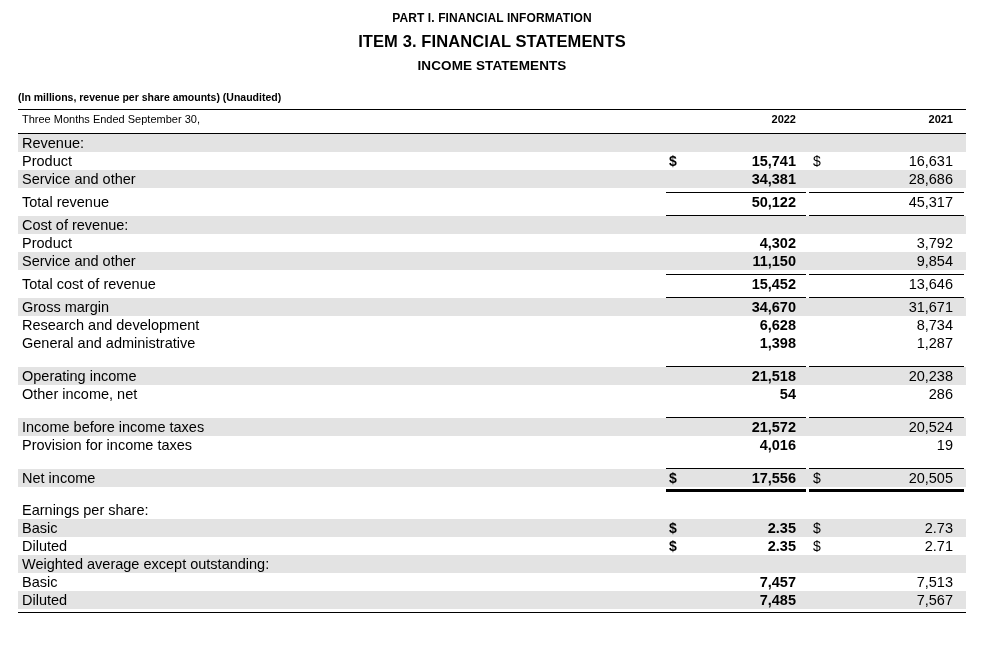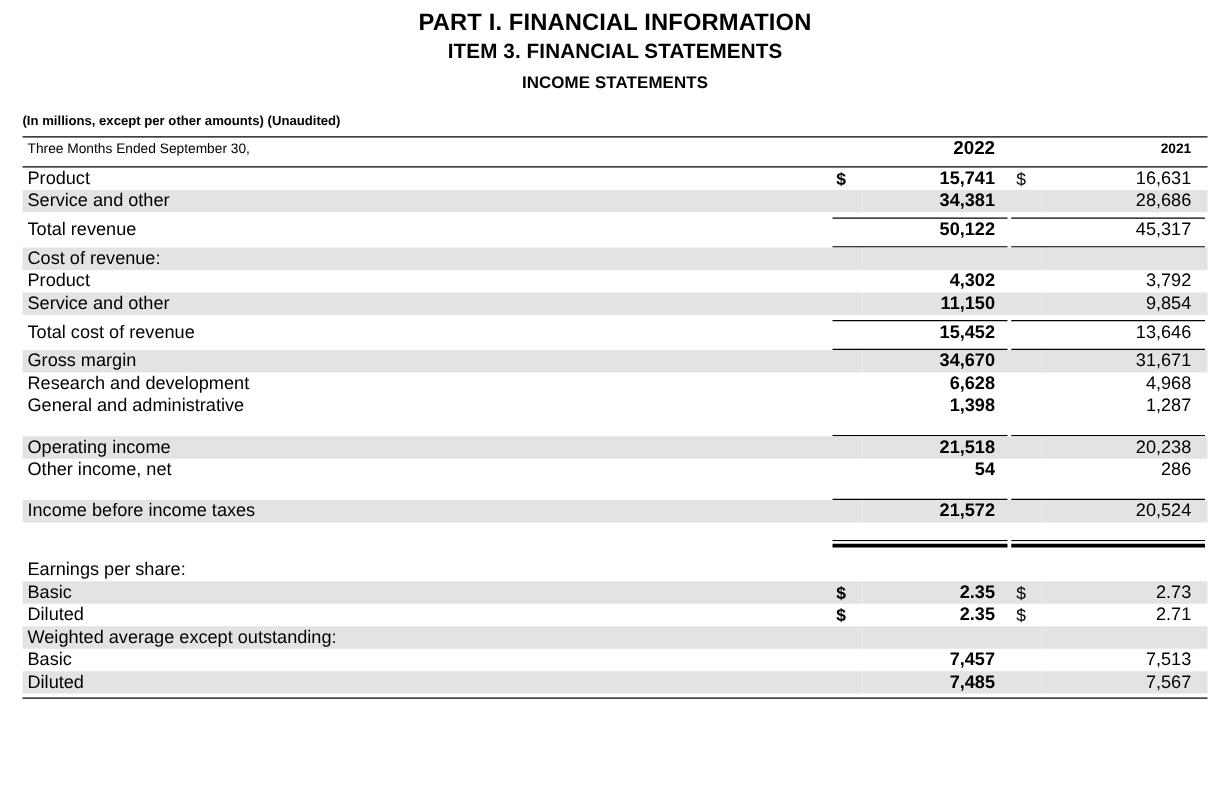--- a/index.html
+++ b/index.html
@@ -14,21 +14,21 @@
     overflow: hidden;
   }
 
   
   .titles { padding-top: 8px; }
   .title-line {
     text-align: center;
     font-weight: bold;
     letter-spacing: 0.1px;
   }
-  .title-part   { font-size: 19px; line-height: 21px; }
+  .title-part   { font-size: 12px; line-height: 21px; }
   .title-item   { font-size: 16.5px; line-height: 25px; }
   .title-income { font-size: 13.5px; line-height: 24px; text-align: center; }
 
   .caption {
     font-size: 10.5px;
     font-weight: bold;
     margin: 13px 0 0 18px;
   }
 
   
@@ -101,52 +101,59 @@
 </style>
 </head>
 <body>
 
 <div class="titles">
   <div class="title-line title-part">PART I. FINANCIAL INFORMATION</div>
   <div class="title-line title-item">ITEM 3. FINANCIAL STATEMENTS</div>
   <div class="title-line title-income">INCOME STATEMENTS</div>
 </div>
 
-<div class="caption">(In millions, except per other amounts) (Unaudited)</div>
+<div class="caption">(In millions, revenue per share amounts) (Unaudited)</div>
 
 <table class="stmt">
   <colgroup>
     <col class="c-label">
       <col class="c-cur1">
       <col class="c-num1">
       <col class="c-cur2">
       <col class="c-num2">
   </colgroup>
   <tbody>
 
     <tr class="rule-full">
       <td colspan="5">
           <div></div>
         </td>
     </tr>
 
     <tr class="r">
       <td class="label ind0" style="font-size:11px;font-weight:normal;padding-bottom:2px;">Three Months Ended September 30,</td>
       <td class="cur"></td>
-      <td class="num" style="font-size:15px;font-weight:bold;padding-bottom:2px;">2022</td>
+      <td class="num" style="font-size:11px;font-weight:bold;padding-bottom:2px;">2022</td>
       <td class="cur"></td>
       <td class="num last" style="font-size:11px;font-weight:bold;padding-bottom:2px;">2021</td>
     </tr>
 
     <tr class="rule-full">
       <td colspan="5">
           <div></div>
         </td>
     </tr>
 
+    <tr class="r shade">
+      <td class="label ind0">Revenue:</td>
+      <td class="cur"></td>
+        <td class="num"></td>
+        <td class="cur"></td>
+        <td class="num last"></td>
+    </tr>
 
     <tr class="r">
       <td class="label ind1">Product</td>
       <td class="cur b">$</td>
       <td class="num b">15,741</td>
       <td class="cur">$</td>
       <td class="num last">16,631</td>
     </tr>
 
     <tr class="r shade">
@@ -243,21 +250,21 @@
       <td class="num b">34,670</td>
       <td class="cur"></td>
       <td class="num last">31,671</td>
     </tr>
 
     <tr class="r">
       <td class="label ind0">Research and development</td>
       <td class="cur"></td>
       <td class="num b">6,628</td>
       <td class="cur"></td>
-      <td class="num last">4,968</td>
+      <td class="num last">8,734</td>
     </tr>
 
 
     <tr class="r">
       <td class="label ind0">General and administrative</td>
       <td class="cur"></td>
       <td class="num b">1,398</td>
       <td class="cur"></td>
       <td class="num last">1,287</td>
     </tr>
@@ -307,35 +314,49 @@
     </tr>
 
     <tr class="r shade">
       <td class="label ind0">Income before income taxes</td>
       <td class="cur"></td>
       <td class="num b">21,572</td>
       <td class="cur"></td>
       <td class="num last">20,524</td>
     </tr>
 
+    <tr class="r">
+      <td class="label ind0">Provision for income taxes</td>
+      <td class="cur"></td>
+      <td class="num b">4,016</td>
+      <td class="cur"></td>
+      <td class="num last">19</td>
+    </tr>
 
     <tr class="gap">
         <td colspan="5"></td>
       </tr>
 
     <tr class="rule-nums">
       <td></td>
         <td class="seg seg1" colspan="2">
           <div></div>
         </td>
         <td class="seg seg2" colspan="2">
           <div></div>
         </td>
     </tr>
 
+    <tr class="r shade">
+      <td class="label ind0">Net income</td>
+      <td class="cur b">$</td>
+      <td class="num b">17,556</td>
+      <td class="cur">$</td>
+      <td class="num last">20,505</td>
+    </tr>
 
     <tr class="rule-nums thick">
       <td></td>
         <td class="seg seg1" colspan="2">
           <div></div>
         </td>
         <td class="seg seg2" colspan="2">
           <div></div>
         </td>
     </tr>

